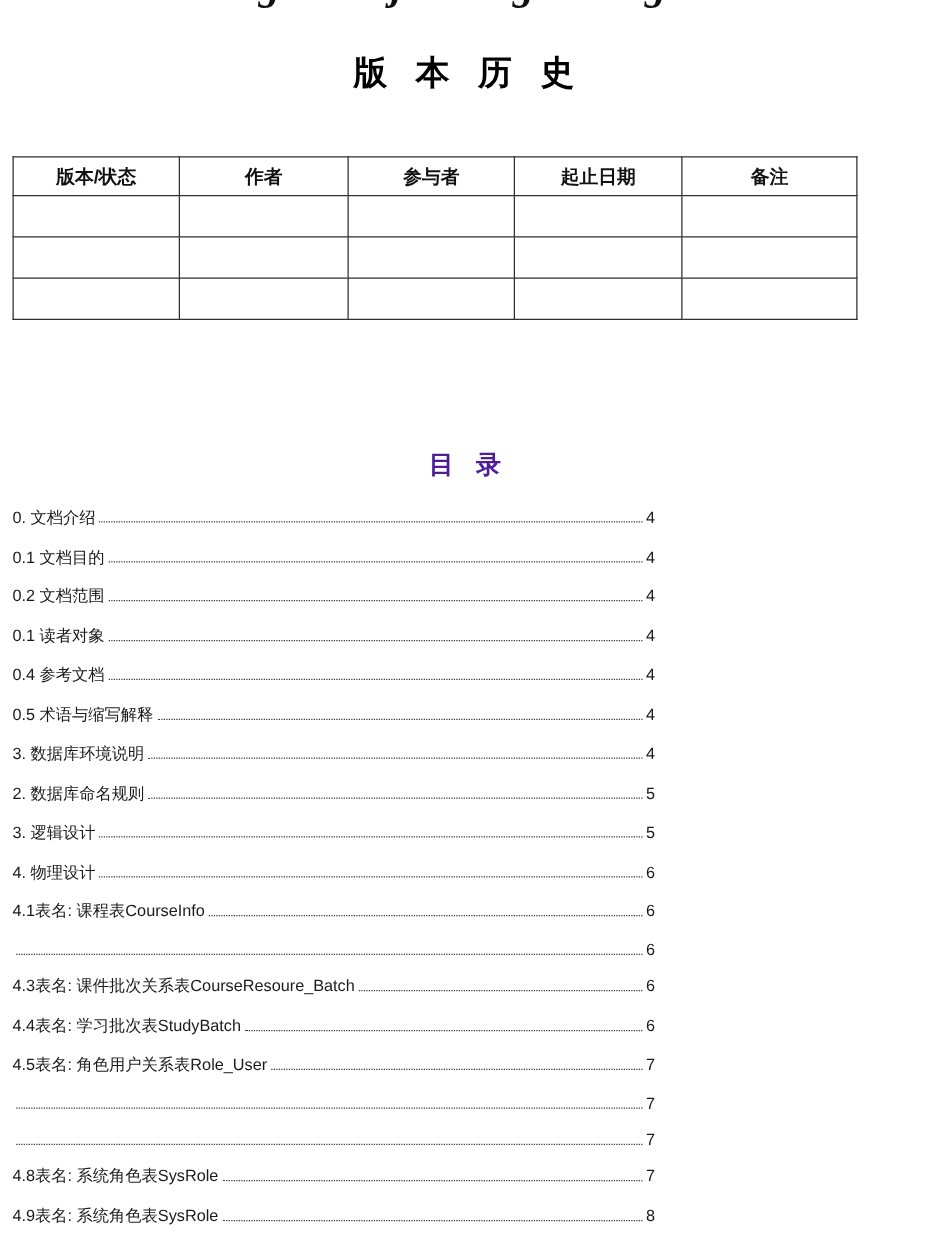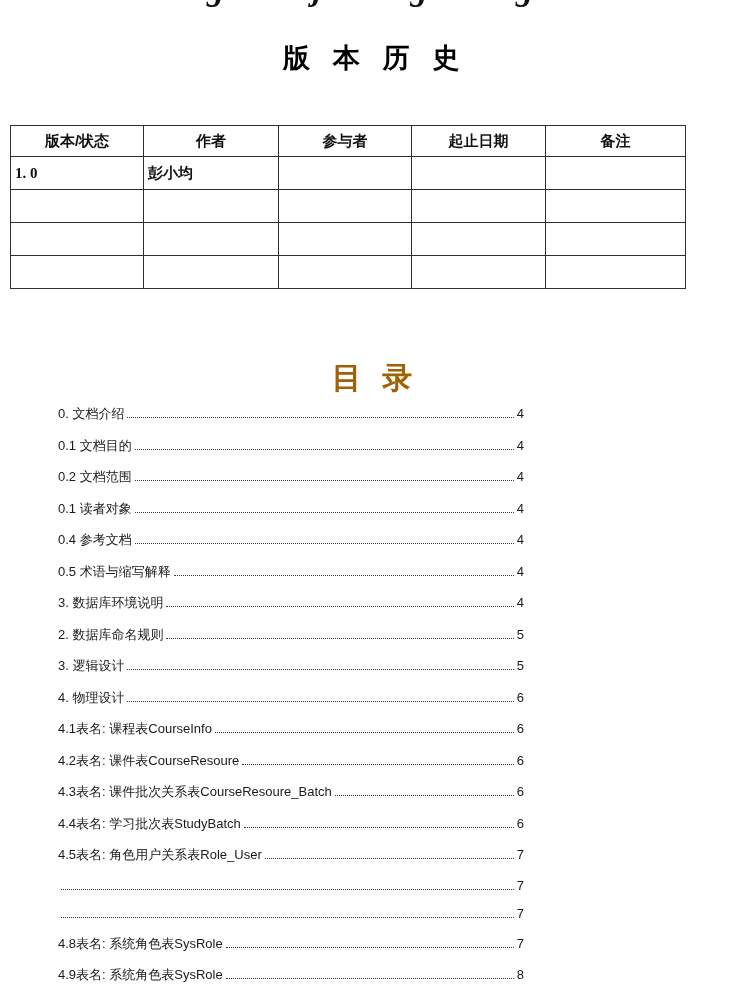--- a/index.html
+++ b/index.html
@@ -80,39 +80,38 @@
   .version-table td.strong {
     font-weight: bold;
   }
 
   .toc-title {
     position: absolute;
     top: 358px;
     left: 0;
     width: 750px;
     text-align: center;
-    font-size: 30px;
+    font-size: 20px;
     font-weight: bold;
     letter-spacing: 6px;
-    color: #a16207;
+    color: #4c1d95;
     font-family: "Liberation Sans", "DejaVu Sans", sans-serif;
   }
 
   .toc {
     position: absolute;
     top: 405px;
     left: 10px;
     width: 514px;
   }
   .toc-row {
     display: flex;
     align-items: baseline;
     margin-bottom: 13.5px;
     cursor: pointer;
-    margin-left: 48px;
   }
   .toc-label {
     white-space: nowrap;
     font-size: 13px;
     color: #1a1a1a;
     font-family: "Liberation Sans", "DejaVu Sans", sans-serif;
   }
   .toc-dots {
     flex: 1;
     border-bottom: 1.5px dotted #3a3a3a;
@@ -147,27 +146,20 @@
     <tr>
       <th>版本/状态</th>
       <th>作者</th>
       <th>参与者</th>
       <th>起止日期</th>
       <th>备注</th>
     </tr>
   </thead>
   <tbody>
     <tr>
-      <td class="strong">1. 0</td>
-      <td class="strong">彭小均</td>
-      <td></td>
-      <td></td>
-      <td></td>
-    </tr>
-    <tr>
       <td></td>
       <td></td>
       <td></td>
       <td></td>
       <td></td>
     </tr>
     <tr>
       <td></td>
       <td></td>
       <td></td>
@@ -236,21 +228,20 @@
     <span class="toc-label">4. 物理设计</span>
     <span class="toc-dots"></span>
     <span class="toc-page">6</span>
   </div>
   <div class="toc-row">
     <span class="toc-label">4.1表名: 课程表CourseInfo</span>
     <span class="toc-dots"></span>
     <span class="toc-page">6</span>
   </div>
   <div class="toc-row">
-    <span class="toc-label">4.2表名: 课件表CourseResoure</span>
     <span class="toc-dots"></span>
     <span class="toc-page">6</span>
   </div>
   <div class="toc-row">
     <span class="toc-label">4.3表名: 课件批次关系表CourseResoure_Batch</span>
     <span class="toc-dots"></span>
     <span class="toc-page">6</span>
   </div>
   <div class="toc-row">
     <span class="toc-label">4.4表名: 学习批次表StudyBatch</span>

